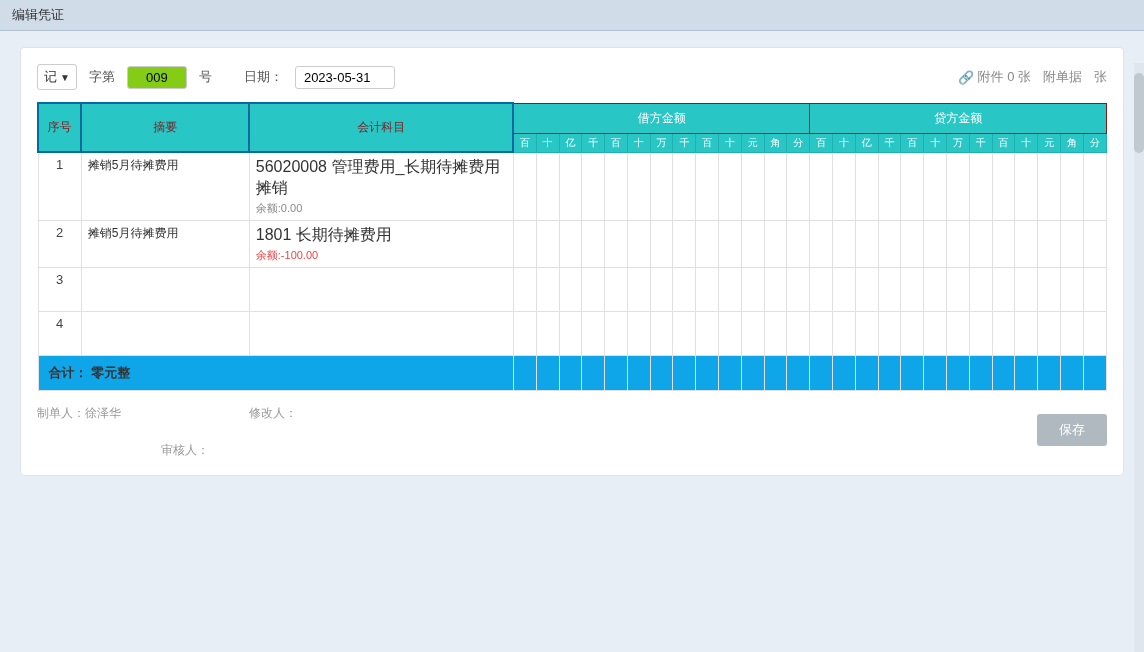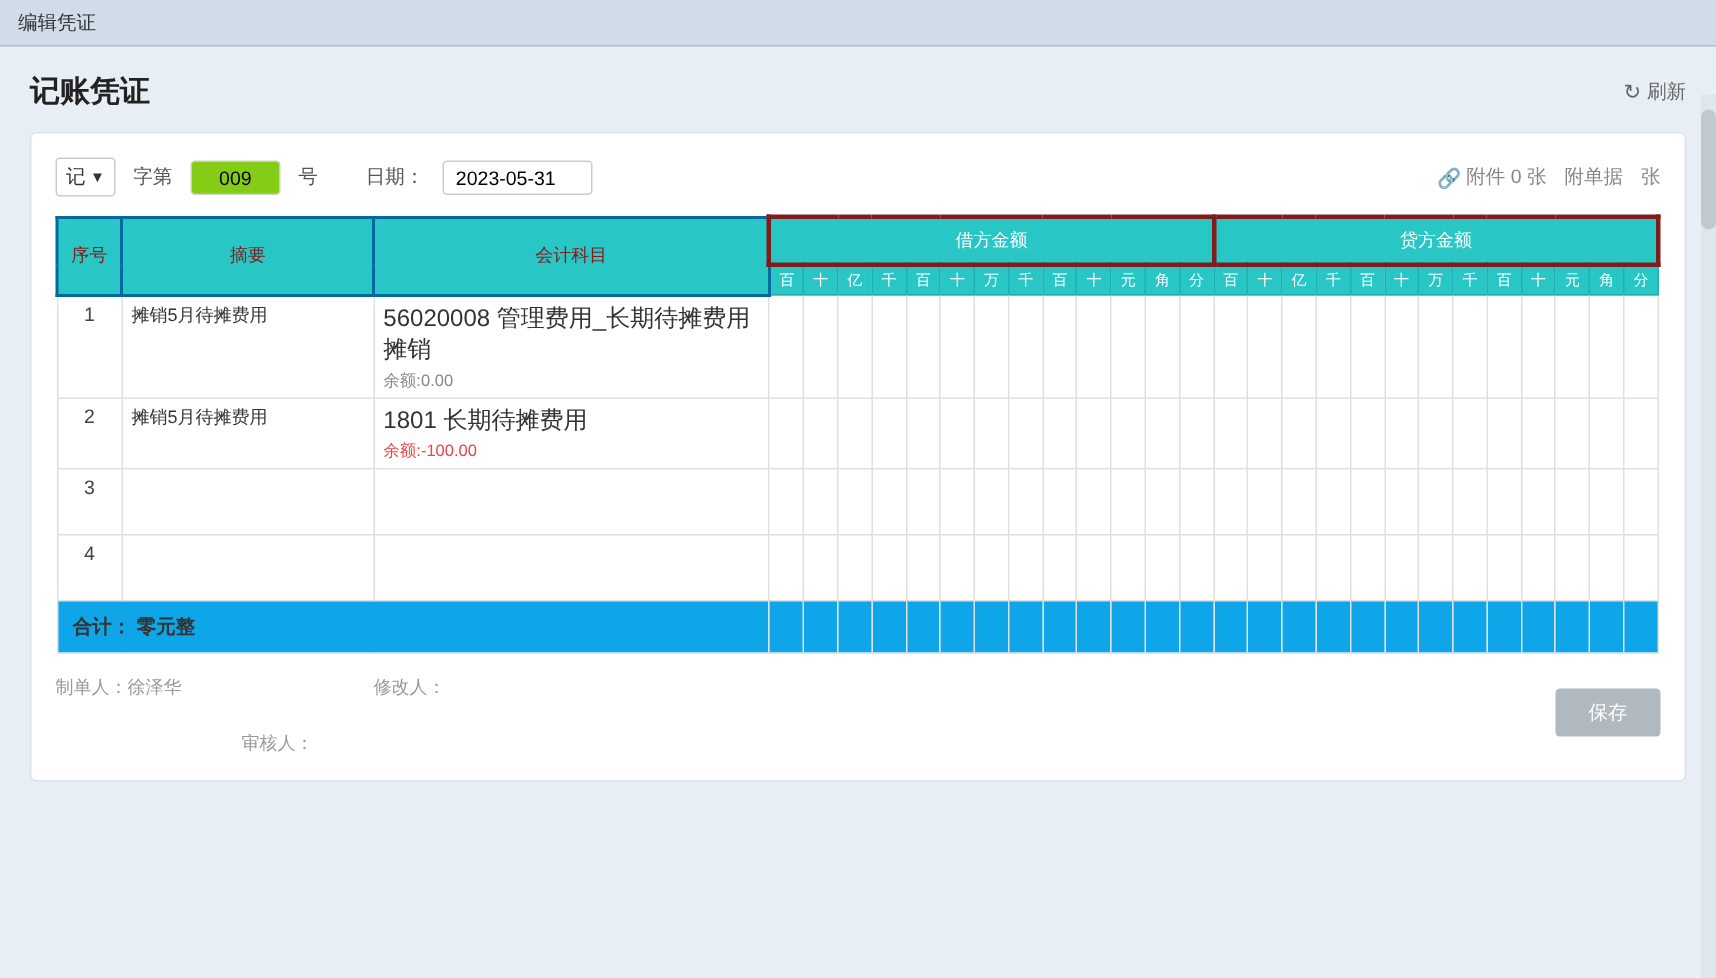--- a/index.html
+++ b/index.html
@@ -171,21 +171,21 @@
     .scrollbar-thumb {
       width: 10px;
       height: 80px;
       background: #c0c8d0;
       border-radius: 5px;
       margin-top: 10px;
     }
     th.group-header {
       background: #29c6c6;
       color: #fff;
-      border: 3px solid #7f1d1d;
+      border: 1px solid #7f1d1d;
     }
     th.sub-col {
       background: #29c6c6;
       color: #fff;
       border: 1px solid #20b0b0;
       font-size: 10px;
       padding: 2px 0;
       width: 19px;
       min-width: 19px;
     }
@@ -209,27 +209,20 @@
   </style>
 </head>
 <body>
 
 <div class="title-bar">
   <span>编辑凭证</span>
 </div>
 
 <div style="position:relative;">
   <div class="main-area">
-    <div class="page-header">
-      <span class="page-title">记账凭证</span>
-      <button class="refresh-btn">
-        <span style="font-size:14px;">↻</span>
-        <span>刷新</span>
-      </button>
-    </div>
 
     <div class="card">
 
       <div class="form-row">
         <div class="ji-select">
           <span>记</span>
           <span style="font-size:10px;">▼</span>
         </div>
         <span class="zi-label">字第</span>
         <input class="number-input" type="text" value="009" style="">

